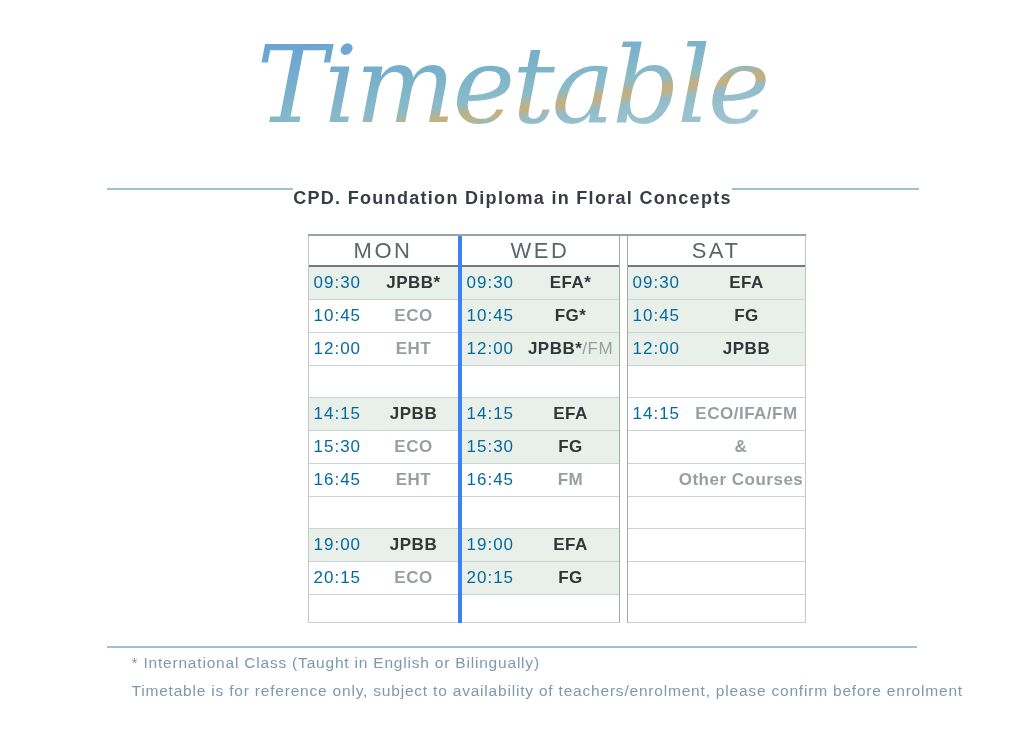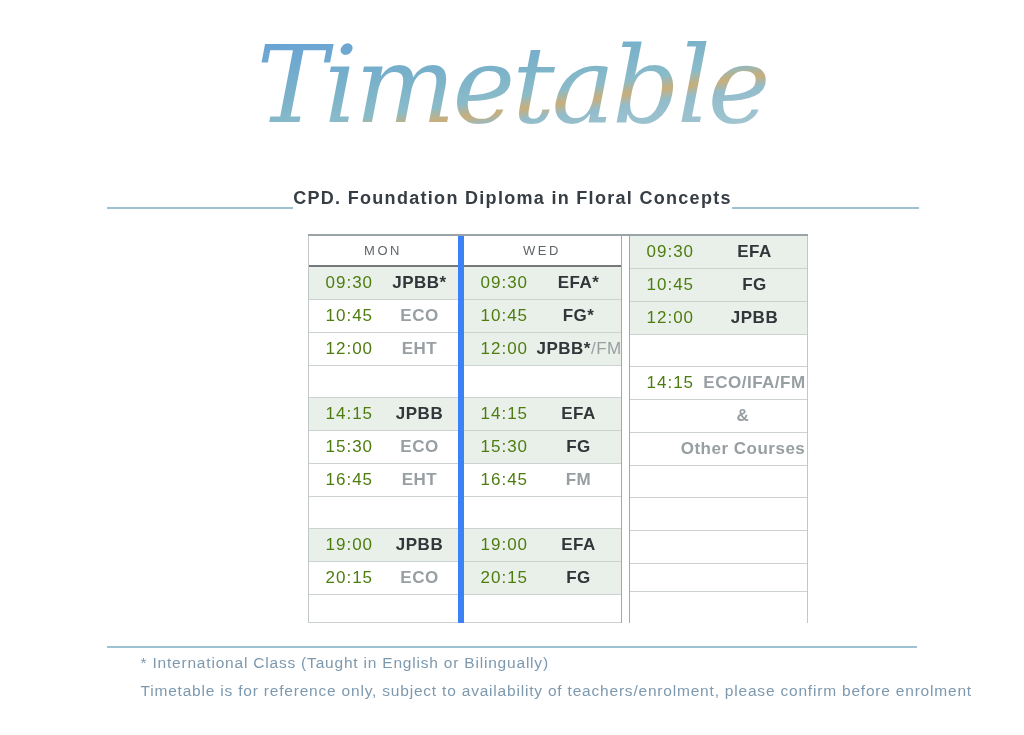--- a/index.html
+++ b/index.html
@@ -23,74 +23,74 @@
       #8abbc9 54%, #c9ae79 59%, #93bccb 63%, #9fc4cf 74%,
       #c2cfd2 87%, #d9d6cf 100%);
     -webkit-background-clip:text;
     background-clip:text;
     color:transparent;
   }
 
   
   .subtitle-row {
     position:absolute; top:188px; left:65px; right:64px;
-    display:flex; align-items:flex-end; 
+    display:flex; align-items:flex-start; 
   }
   .subtitle-line { flex:1; height:2px; background:#9dc3d2; }
   .subtitle {
     font-size:18px; font-weight:700; color:#363d44;
     letter-spacing:1.3px; white-space:nowrap;
   }
 
   
   .timetable {
     position:absolute; left:266px; top:234px;
     display:flex;
     border-top:2px solid #9aa3a5;
   }
   .col { display:flex; flex-direction:column; background:#fff; }
   .col-mon { width:149px; border-left:1px solid #c2c7c7; }
-  .col-wed { width:157px; border-left:6px solid #3b82f6; }
+  .col-wed { width:157px; border-left:4px solid #3b82f6; }
   .col-sat { width:177px; border-right:1px solid #c2c7c7; }
   .divider-double {
     width:7px; background:#ffffff;
     border-left:1px solid #a3a9a9; border-right:1px solid #a3a9a9;
   }
   .hcell {
     height:29px; border-bottom:2px solid #75797c;
     display:flex; align-items:center; justify-content:center;
-    color:#5d656b; font-size:13px; letter-spacing:2.5px;
+    color:#5d656b; font-size:22px; letter-spacing:2.5px;
   }
   .cell {
     height:32px; border-bottom:1px solid #ccd1d1;
     display:flex; align-items:center; background:#fff;
   }
   .cell.highlight { background:#e9f0e9; }
   .cell.spacer { height:31px; }
   .cell.bottom { height:27px; }
   .cell .time {
-    flex:none; width:56px; padding-left:17px;
-    color:#4d7c0f; font-size:17px; letter-spacing:1px; white-space:nowrap;
+    flex:none; width:56px; padding-left:5px;
+    color:#0369a1; font-size:17px; letter-spacing:1px; white-space:nowrap;
   }
   .cell.notime .time { width:42px; padding-left:8px; }
   .cell .code {
     flex:1; text-align:center; font-size:17px;
     letter-spacing:0.5px; white-space:nowrap;
   }
   .code.bold { font-weight:700; color:#303639; }
   .code.light { font-weight:700; color:#989fa2; }
   .suffix { font-weight:400; color:#989fa2; }
 
   
   .footer-line {
     position:absolute; left:65px; right:66px; top:646px;
     height:2px; background:#9dc3d2;
   }
   .footnote {
-    position:absolute; left:99px; right:40px;
+    position:absolute; left:90px; right:40px;
     color:#7d99af; font-size:15.5px; letter-spacing:0.8px; white-space:nowrap;
   }
   .footnote-1 { top:654px; }
   .footnote-2 { top:682px; }
 </style>
 </head>
 <body>
 
 <div class="page">
 
@@ -174,20 +174,21 @@
           <span class="code bold">EFA</span>
         </div>
         <div class="cell highlight">
           <span class="time">20:15</span>
           <span class="code bold">FG</span>
         </div>
         <div class="cell bottom"></div>
       </div>
     <div class="divider-double"></div>
     <div class="col col-sat">
+        <div class="hcell">SAT</div>
         <div class="cell highlight">
           <span class="time">09:30</span>
           <span class="code bold">EFA</span>
         </div>
         <div class="cell highlight">
           <span class="time">10:45</span>
           <span class="code bold">FG</span>
         </div>
         <div class="cell highlight">
           <span class="time">12:00</span>

